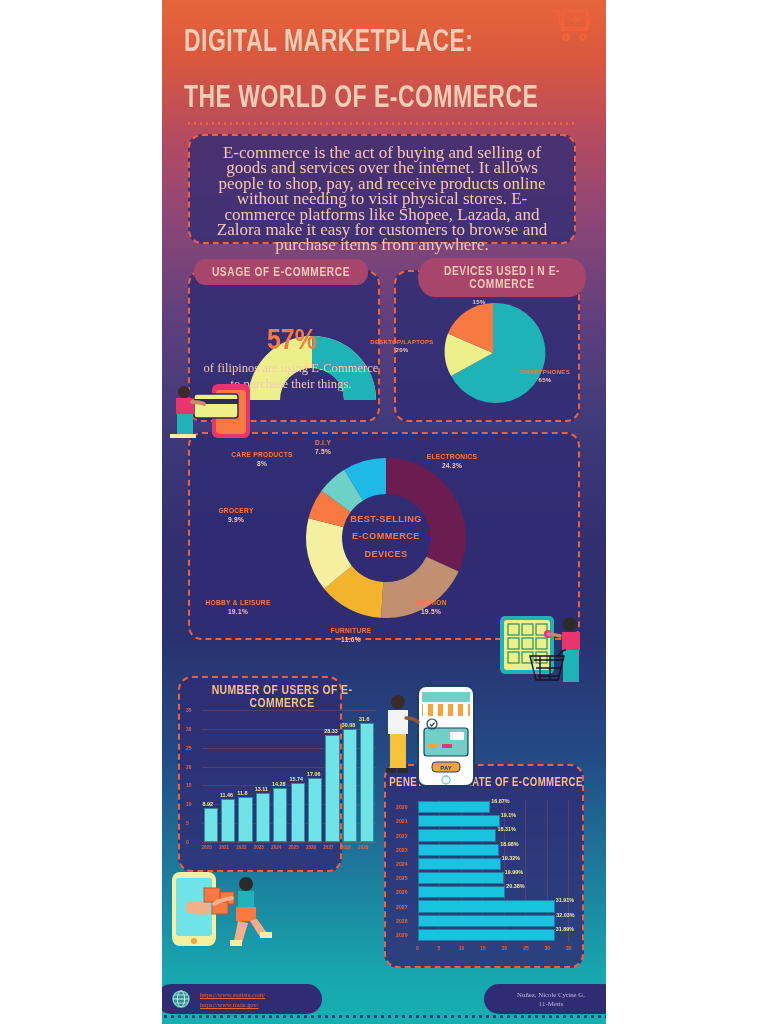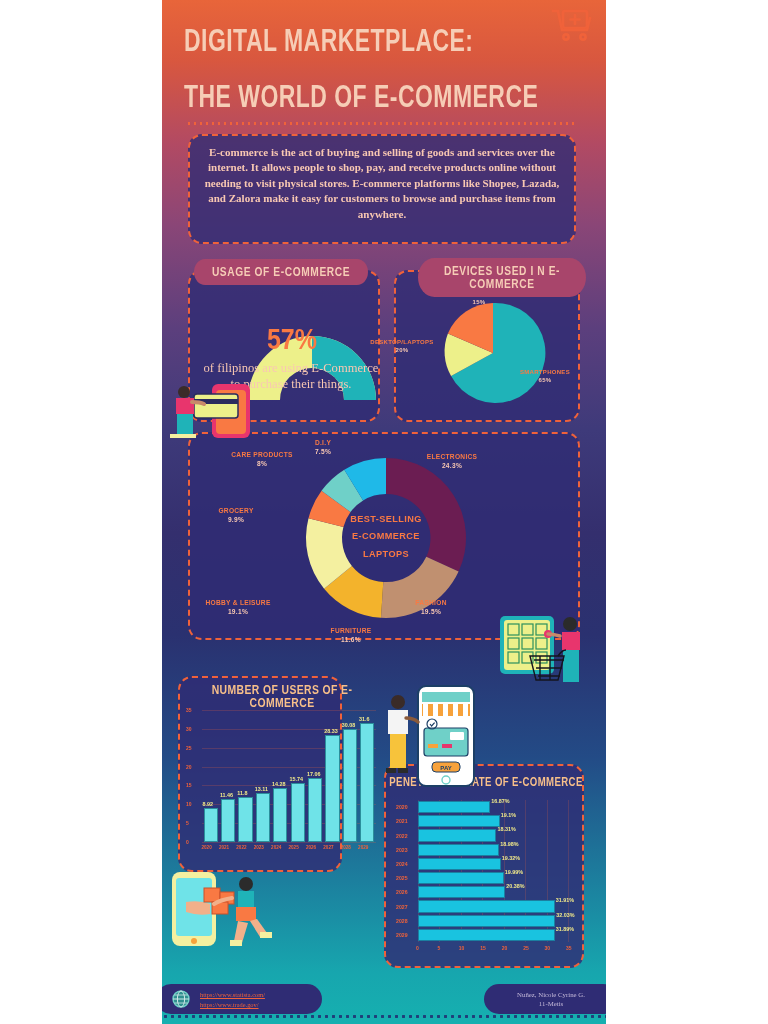--- a/index.html
+++ b/index.html
@@ -49,23 +49,22 @@
   }
 
   
   #intro {
     position: absolute; left: 26px; top: 134px; width: 388px; height: 110px;
     border: 2px dashed #f0623a; border-radius: 14px;
     background: rgba(48,44,116,.80);
   }
   #intro p {
     color: #f9c8b2; font-family: "Liberation Serif", serif;
-    font-size: 11px; line-height: 15.4px; text-align: center;
+    font-size: 17px; line-height: 15.4px; text-align: center;
     padding: 9px 14px 0 14px;
-    font-weight: bold;
   }
 
   
   .pill {
     position: absolute; z-index: 5;
     background: #a8456b; color: #f6cdb6;
     border-radius: 20px; text-align: center;
     font-weight: 900; font-size: 10.2px; letter-spacing: .6px;
     padding: 5px 0 6px 0;
     transform: scaleY(1.18); transform-origin: center;
@@ -227,21 +226,21 @@
         <path d="M-77.5,-19.8 A80,80 0 0,1 -64.5,-47.2 L-35.5,-26.0 A44,44 0 0,0 -42.6,-10.9 Z" fill="#f97943"></path>
 
         <path d="M-64.5,-47.2 A80,80 0 0,1 -41.7,-68.3 L-22.9,-37.6 A44,44 0 0,0 -35.5,-26.0 Z" fill="#6fd0c8"></path>
 
         <path d="M-41.7,-68.3 A80,80 0 0,1 0,-80 L0,-44 A44,44 0 0,0 -22.9,-37.6 Z" fill="#1fb9e8"></path>
       </g>
     </svg>
     <div id="donut-center" style="left:136px; top:78px;">
       <span>BEST-SELLING</span><br>
       <span>E-COMMERCE</span><br>
-      <span>LAPTOPS</span>
+      <span>DEVICES</span>
     </div>
 
     <div class="donut-label" style="left:106px; top:4px; text-align:center; width:54px;">
       <span>D.I.Y</span><br><span class="v">7.5%</span>
     </div>
     <div class="donut-label" style="left:34px; top:16px; text-align:center; width:76px;">
       <span>CARE PRODUCTS</span><br><span class="v">8%</span>
     </div>
     <div class="donut-label" style="left:18px; top:72px; text-align:center; width:56px;">
       <span>GROCERY</span><br><span class="v">9.9%</span>

